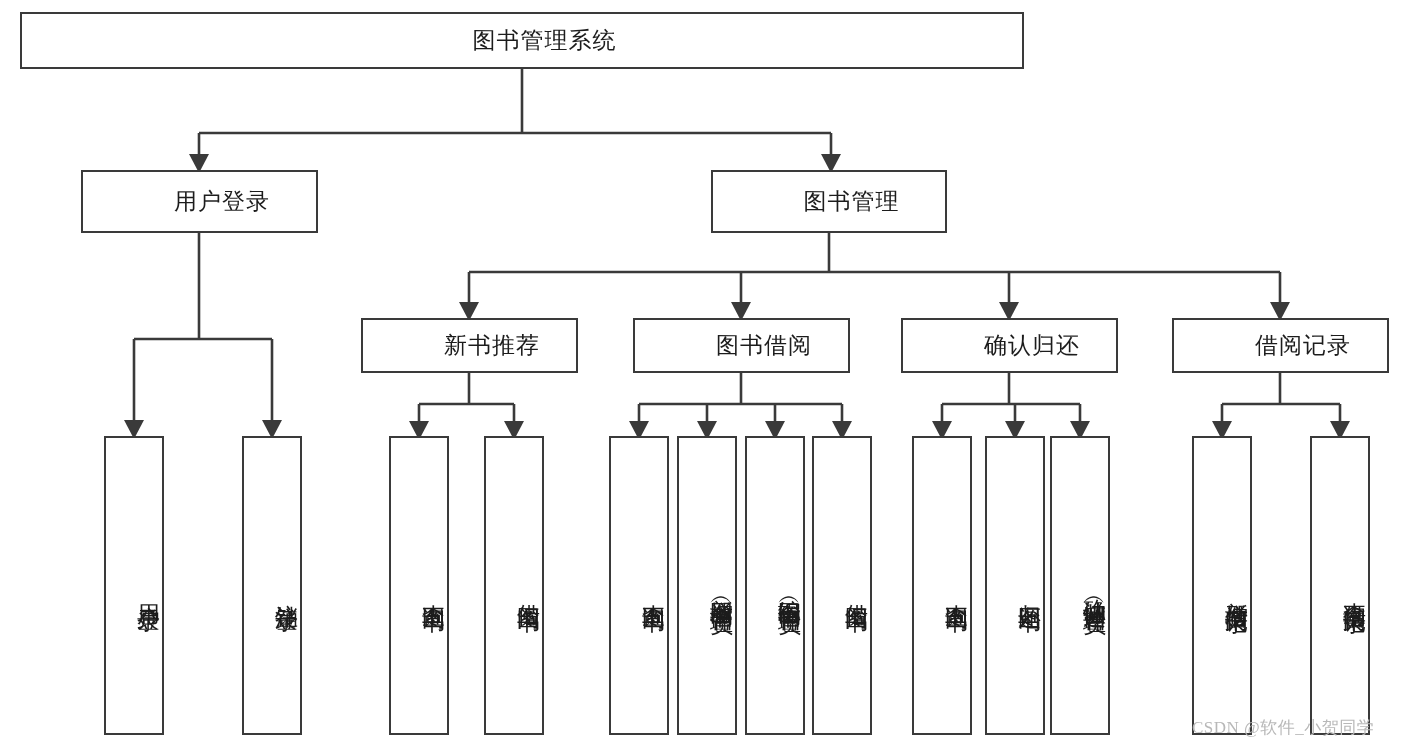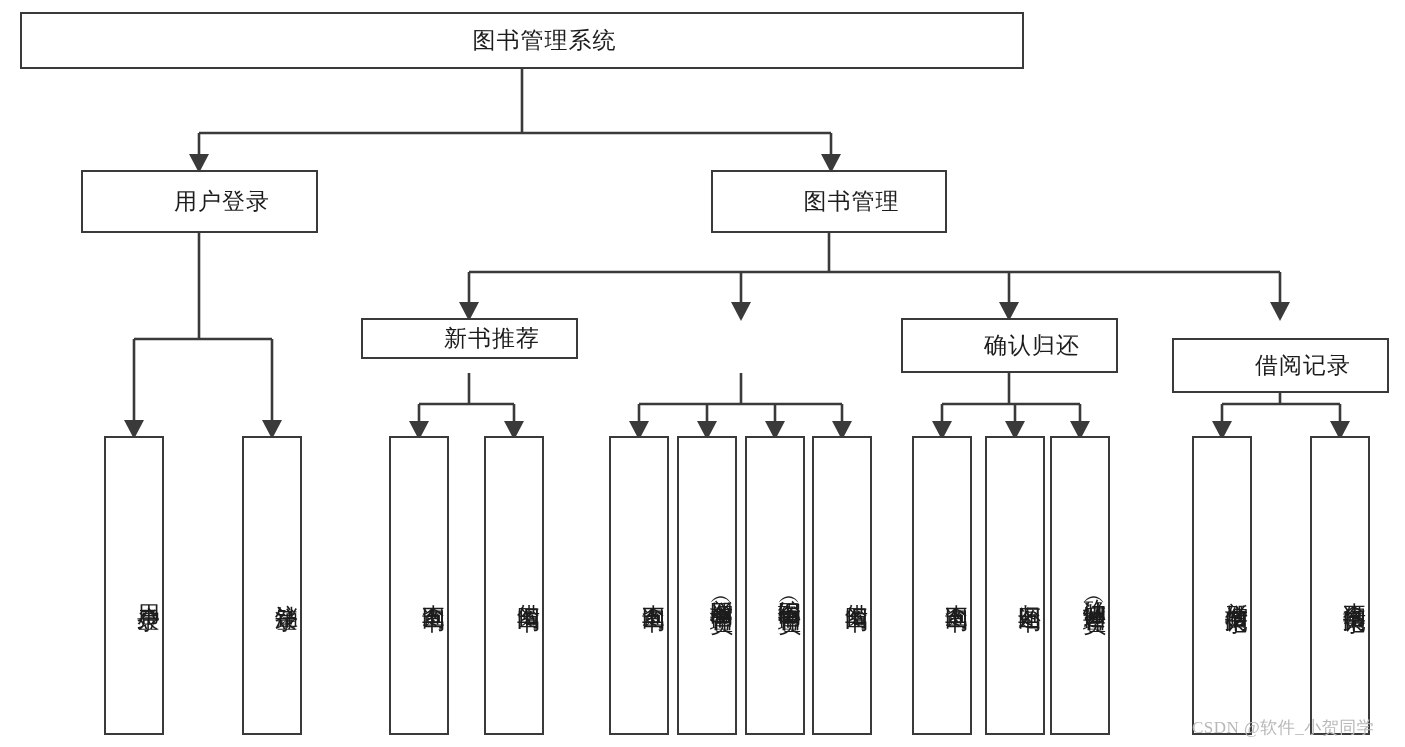--- a/index.html
+++ b/index.html
@@ -126,27 +126,30 @@
     <span>图书管理系统</span>
   </div>
 
   <div class="node horiz" style="left:81px; top:170px; width:237px; height:63px;">
     <span>用户登录</span>
   </div>
   <div class="node horiz" style="left:711px; top:170px; width:236px; height:63px;">
     <span>图书管理</span>
   </div>
 
-  <div class="node horiz" style="left:361px; top:318px; width:217px; height:41px;">
+  <div class="node horiz" style="left:361px; top:318px; width:217px; height:55px;">
     <span>新书推荐</span>
+  </div>
+  <div class="node horiz" style="left:633px; top:318px; width:217px; height:55px;">
+    <span>图书借阅</span>
   </div>
   <div class="node horiz" style="left:901px; top:318px; width:217px; height:55px;">
     <span>确认归还</span>
   </div>
-  <div class="node horiz" style="left:1172px; top:318px; width:217px; height:55px;margin-top:20px;">
+  <div class="node horiz" style="left:1172px; top:318px; width:217px; height:55px;">
     <span>借阅记录</span>
   </div>
 
   <div class="node vert" style="left:104px; top:436px; width:60px; height:299px;">
     <span class="vlabel">用户登录</span>
   </div>
   <div class="node vert" style="left:242px; top:436px; width:60px; height:299px;">
     <span class="vlabel">注销登录</span>
   </div>
 

